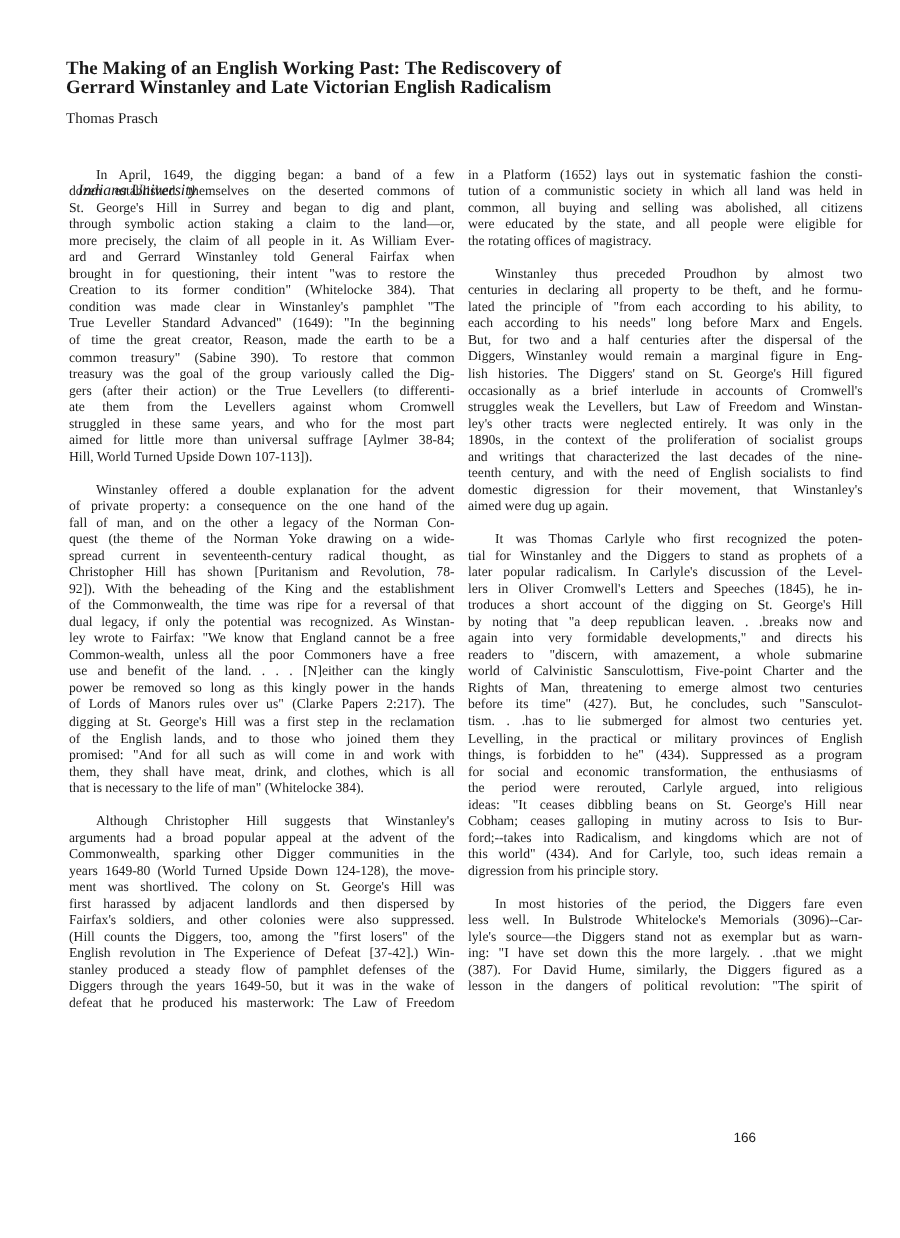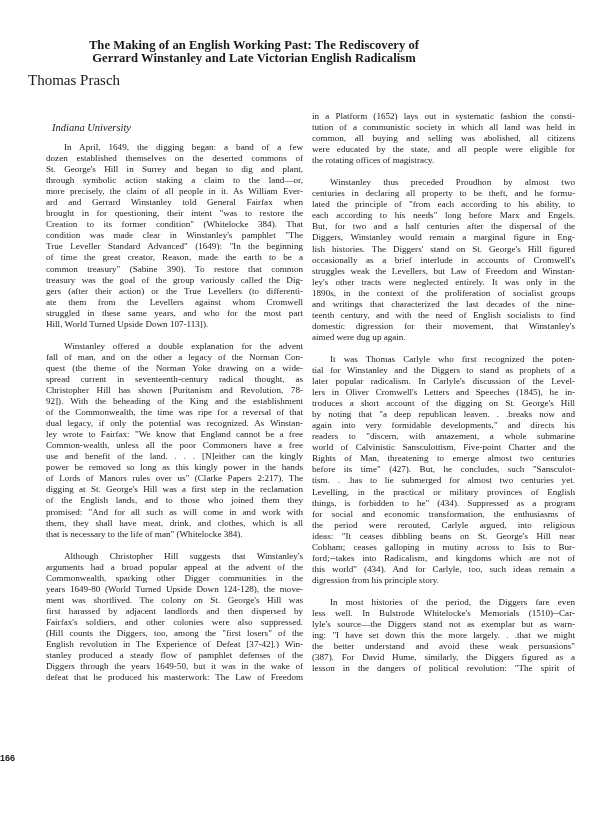--- a/index.html
+++ b/index.html
@@ -7,47 +7,46 @@
       width: 600px; height: 825px; position: relative; overflow: hidden;
       font-family: "Liberation Serif", "DejaVu Serif", serif;
       color: #1a1a1a;
     }
     .page { position: absolute; left: 0; top: 0; width: 600px; height: 825px; }
     .title {
       position: absolute; left: 44px; top: 39px; width: 420px;
       font-weight: bold; font-size: 12.6px; line-height: 12.5px;
       letter-spacing: 0.05px;
     }
-    .title div { white-space: nowrap; text-align: center; }
+    .title div { white-space: nowrap; }
     .author {
-      position: absolute; left: 28px; top: 74px;
-      font-size: 15px; line-height: 12px; white-space: nowrap;
+      position: absolute; left: 44px; top: 74px;
+      font-size: 10px; line-height: 12px; white-space: nowrap;
     }
     .affil {
       position: absolute; left: 52px; top: 86px;
       font-size: 10.5px; line-height: 12px; font-style: italic; white-space: nowrap; margin-top: 36px;
     }
     .col {
       position: absolute; top: 111px; width: 257px;
       font-size: 9.1px; line-height: 11.05px;
     }
-    .col.left { left: 46px; margin-top: 31px; }
+    .col.left { left: 46px; }
     .col.right { left: 312px; width: 263px; }
     .para { margin: 0 0 11px 0; }
     .line {
       display: block; white-space: nowrap; text-align: justify;
       text-align-last: justify; height: 11.05px; overflow: hidden;
     }
     .line.last { text-align-last: left; }
     .line.indent { padding-left: 18px; }
     .pagenum {
       position: absolute; left: 0; width: 504px; top: 753px;
-      text-align: left; font-size: 9px;
+      text-align: right; font-size: 9px;
       font-family: "Liberation Sans", "DejaVu Sans", sans-serif;
-      font-weight: bold;
     }
   </style>
 </head>
 <body>
 
 <div class="page">
   <div class="title">
     <div>The Making of an English Working Past: The Rediscovery of</div>
     <div>Gerrard Winstanley and Late Victorian English Radicalism</div>
   </div>
@@ -65,24 +64,26 @@
         <span class="line">brought in for questioning, their intent "was to restore the</span>
         <span class="line">Creation to its former condition" (Whitelocke 384).  That</span>
         <span class="line">condition was made clear in Winstanley's pamphlet "The</span>
         <span class="line">True Leveller Standard Advanced" (1649): "In the beginning</span>
         <span class="line">of time the great creator, Reason, made the earth to be a</span>
         <span class="line">common treasury" (Sabine 390).  To restore that common</span>
         <span class="line">treasury was the goal of the group variously called the Dig-</span>
         <span class="line">gers (after their action) or the True Levellers (to differenti-</span>
         <span class="line">ate them from the Levellers against whom Cromwell</span>
         <span class="line">struggled in these same years, and who for the most part</span>
+        <span class="line">aimed for little more than universal suffrage [Aylmer 38-84;</span>
         <span class="line last">Hill, World Turned Upside Down 107-113]).</span>
       </div>
       <div class="para">
         <span class="line indent">Winstanley offered a double explanation for the advent</span>
+        <span class="line">of private property: a consequence on the one hand of the</span>
         <span class="line">fall of man, and on the other a legacy of the Norman Con-</span>
         <span class="line">quest (the theme of the Norman Yoke drawing on a wide-</span>
         <span class="line">spread current in seventeenth-century radical thought, as</span>
         <span class="line">Christopher Hill has shown [Puritanism and Revolution, 78-</span>
         <span class="line">92]).  With the beheading of the King and the establishment</span>
         <span class="line">of the Commonwealth, the time was ripe for a reversal of that</span>
         <span class="line">dual legacy, if only the potential was recognized.  As Winstan-</span>
         <span class="line">ley wrote to Fairfax: "We know that England cannot be a free</span>
         <span class="line">Common-wealth, unless all the poor Commoners have a free</span>
         <span class="line">use and benefit of the land. . . . [N]either can the kingly</span>
@@ -152,23 +153,22 @@
         <span class="line">for social and economic transformation, the enthusiasms of</span>
         <span class="line">the period were rerouted, Carlyle argued, into religious</span>
         <span class="line">ideas: "It ceases dibbling beans on St. George's Hill near</span>
         <span class="line">Cobham; ceases galloping in mutiny across to Isis to Bur-</span>
         <span class="line">ford;--takes into Radicalism, and kingdoms which are not of</span>
         <span class="line">this world" (434).  And for Carlyle, too, such ideas remain a</span>
         <span class="line last">digression from his principle story.</span>
       </div>
       <div class="para">
         <span class="line indent">In most histories of the period, the Diggers fare even</span>
-        <span class="line">less well.  In Bulstrode Whitelocke's Memorials (1510)--Car-</span>
+        <span class="line">less well.  In Bulstrode Whitelocke's Memorials (3096)--Car-</span>
         <span class="line">lyle's source—the Diggers stand not as exemplar but as warn-</span>
         <span class="line">ing: "I have set down this the more largely. . .that we might</span>
-        <span class="line">the better understand and avoid these weak persuasions"</span>
         <span class="line">(387).  For David Hume, similarly, the Diggers figured as a</span>
         <span class="line">lesson in the dangers of political revolution: "The spirit of</span>
       </div>
     </div>
 
   <div class="pagenum">166</div>
 </div>
 
 </body></html>

